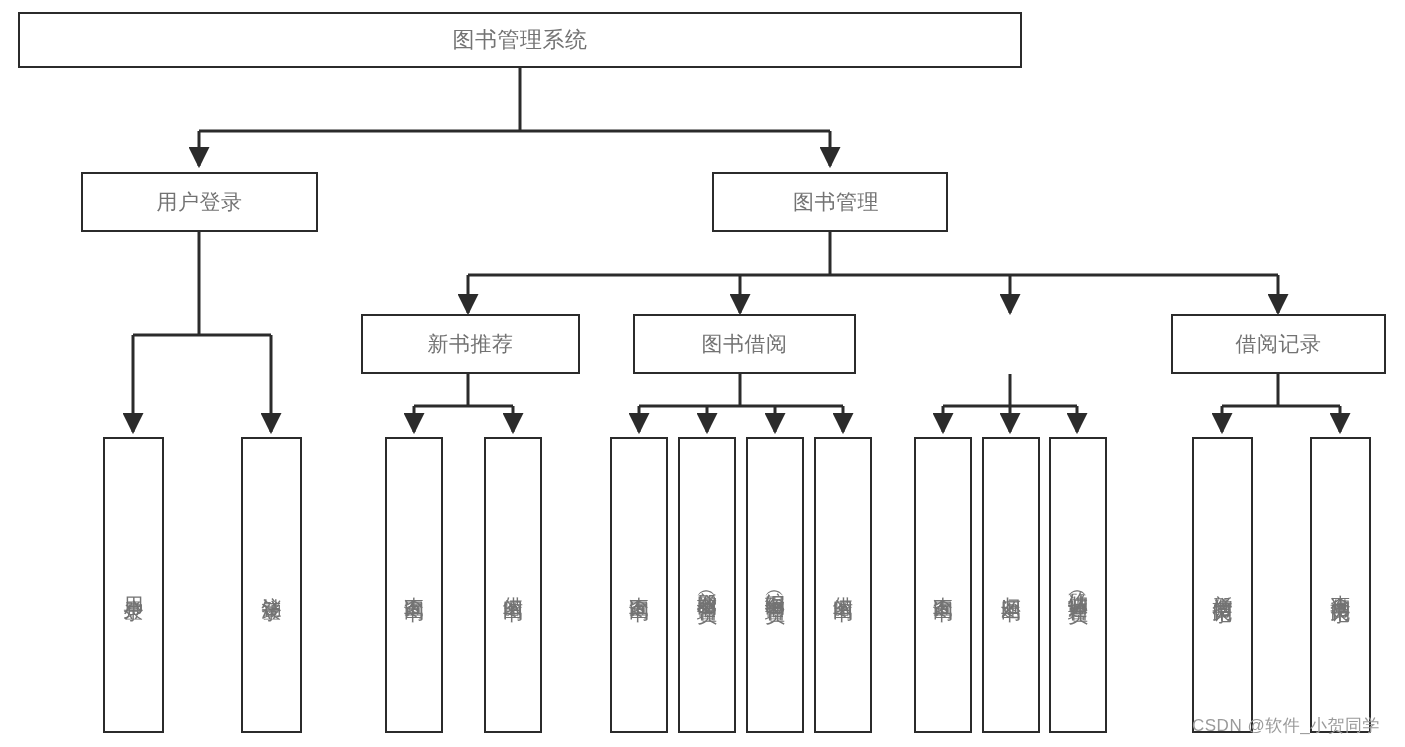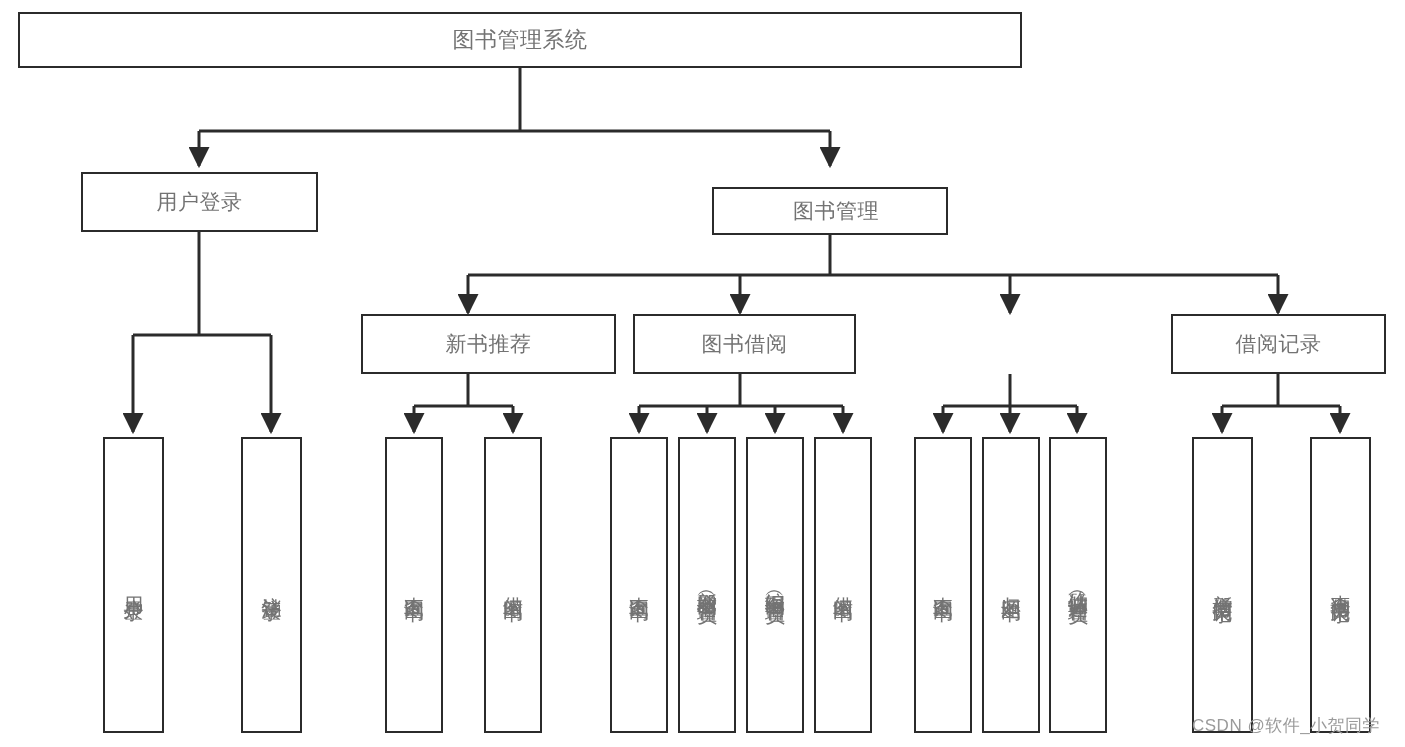--- a/index.html
+++ b/index.html
@@ -126,25 +126,25 @@
   </svg>
 
   <div class="node horiz root" style="left:18px; top:12px; width:1004px; height:56px;">
     <span class="label">图书管理系统</span>
   </div>
 
   <div class="node horiz" style="left:81px; top:172px; width:237px; height:60px;">
     <span class="label">用户登录</span>
   </div>
 
-  <div class="node horiz" style="left:712px; top:187px; width:236px; height:48px;padding-left:12px;">
+  <div class="node horiz" style="left:712px; top:172px; width:236px; height:60px;padding-left:12px;">
     <span class="label">图书管理</span>
   </div>
 
-  <div class="node horiz" style="left:361px; top:314px; width:255px; height:60px;">
+  <div class="node horiz" style="left:361px; top:314px; width:219px; height:60px;">
     <span class="label">新书推荐</span>
   </div>
 
   <div class="node horiz" style="left:633px; top:314px; width:223px; height:60px;">
     <span class="label">图书借阅</span>
   </div>
 
 
   <div class="node horiz" style="left:1171px; top:314px; width:215px; height:60px;justify-content:center;">
     <span class="label">借阅记录</span>

